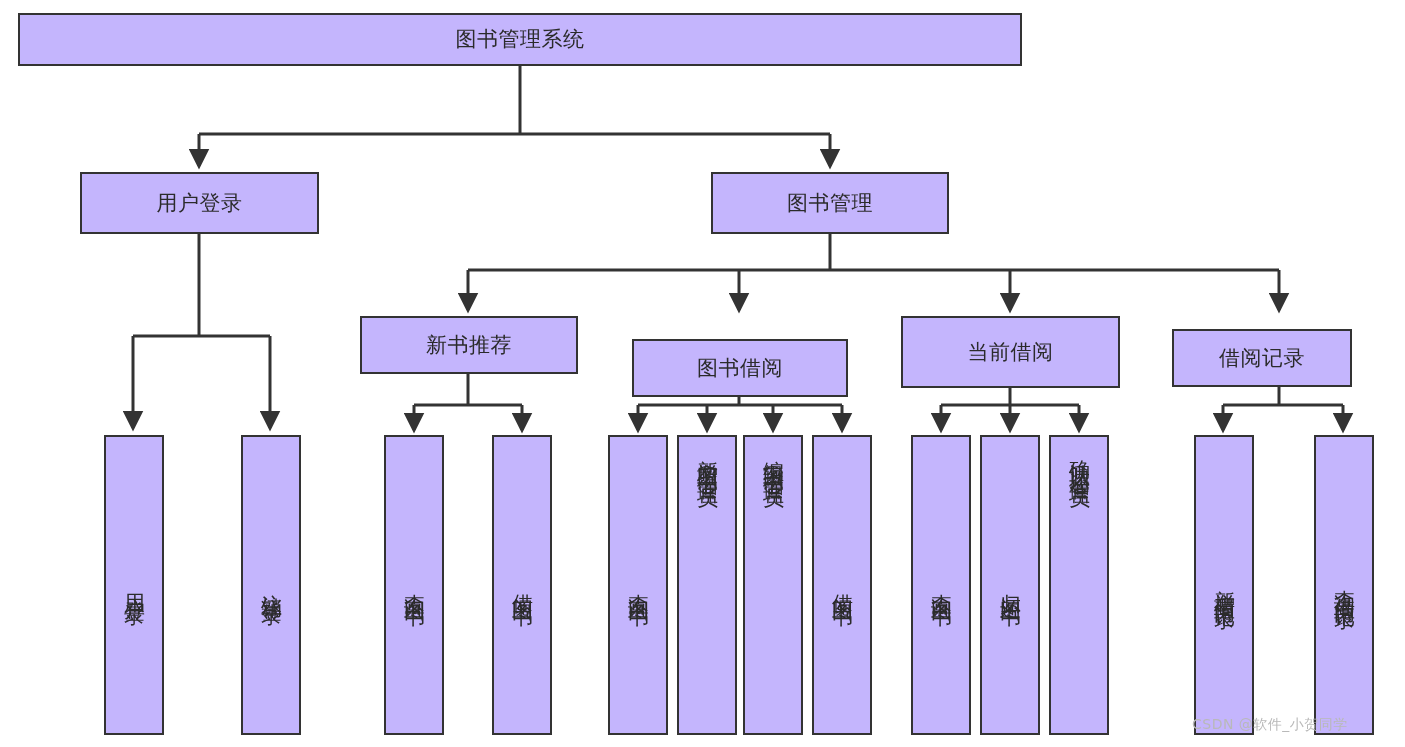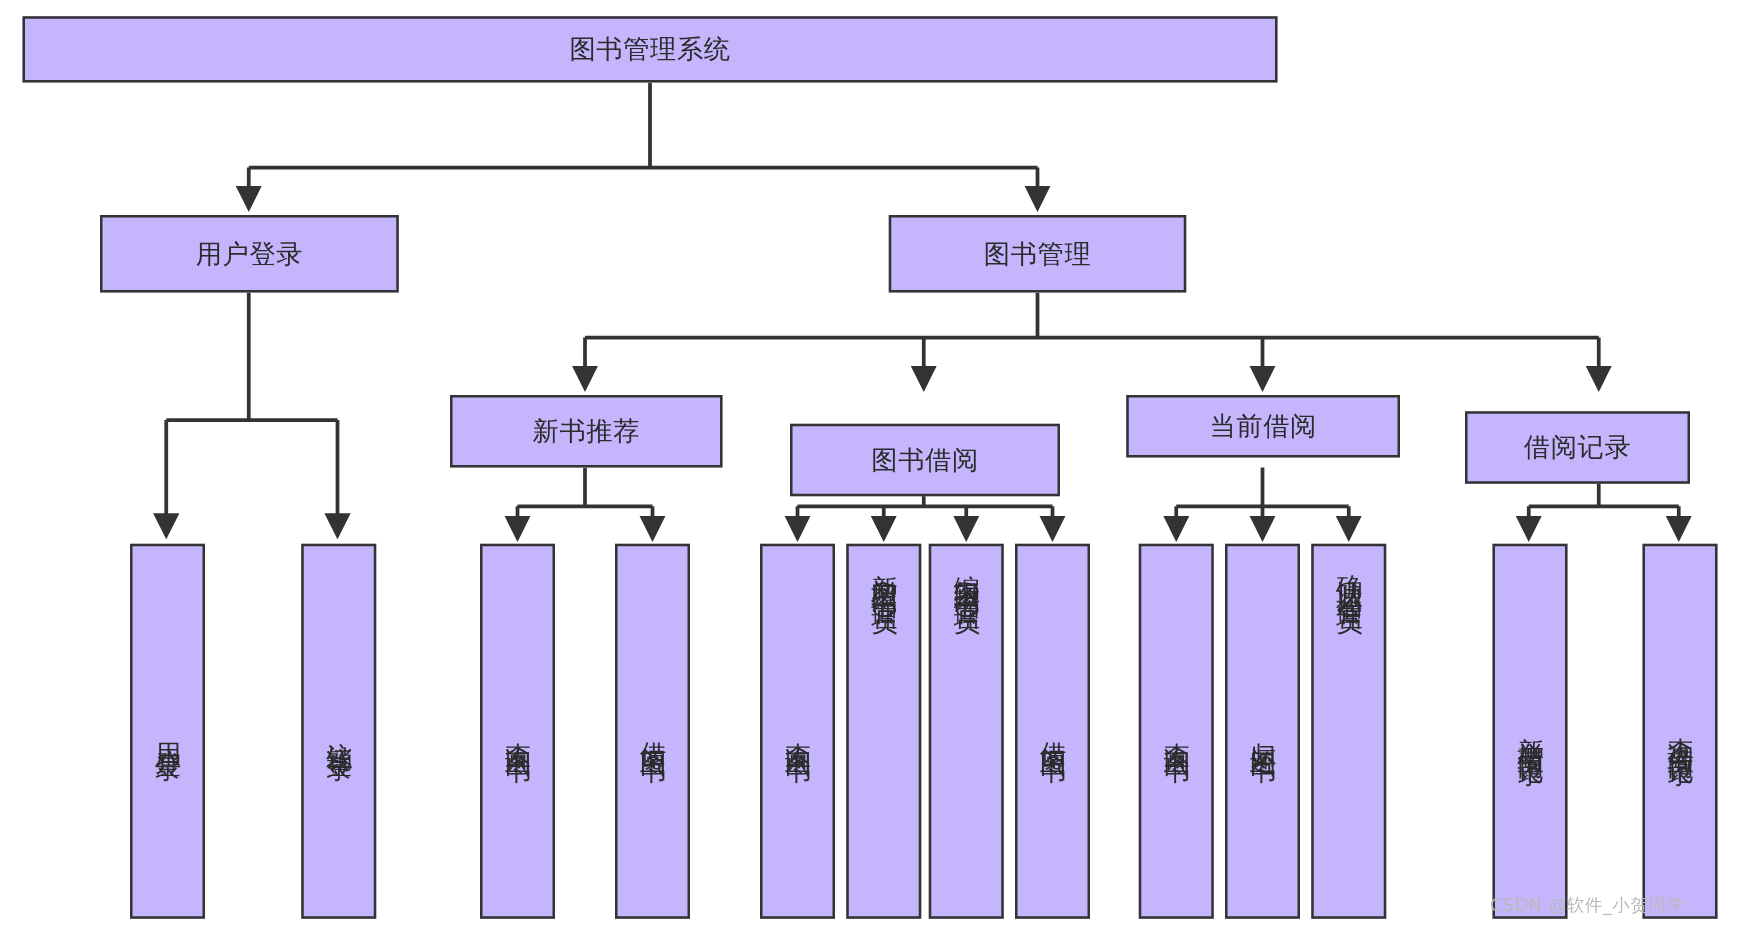--- a/index.html
+++ b/index.html
@@ -142,21 +142,21 @@
   </div>
 
   <div class="node horizontal" style="left:360px; top:316px; width:218px; height:58px;">
     <span class="label">新书推荐</span>
   </div>
 
   <div class="node horizontal" style="left:632px; top:316px; width:216px; height:58px;margin-top:23px;">
     <span class="label">图书借阅</span>
   </div>
 
-  <div class="node horizontal" style="left:901px; top:316px; width:219px; height:50px;">
+  <div class="node horizontal" style="left:901px; top:316px; width:219px; height:72px;">
     <span class="label">当前借阅</span>
   </div>
 
   <div class="node horizontal" style="left:1172px; top:329px; width:180px; height:58px;">
     <span class="label">借阅记录</span>
   </div>
 
   <div class="node vertical centered" style="left:104px; top:435px; width:60px; height:300px;">
     <span class="label">用户登录</span>
   </div>

